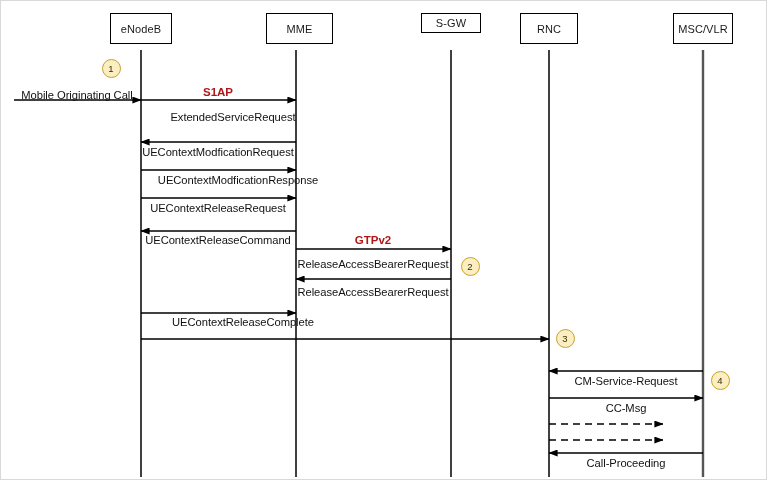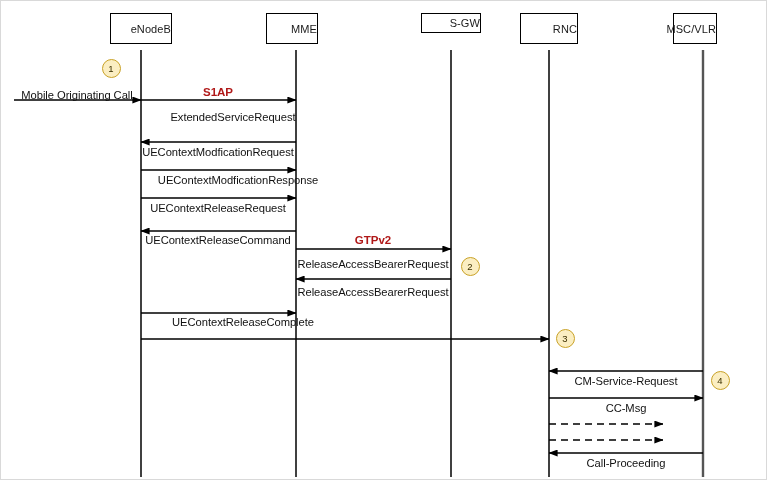--- a/index.html
+++ b/index.html
@@ -32,21 +32,21 @@
     width: 768px;
     height: 481px;
   }
   .actor-box {
     position: absolute;
     box-sizing: border-box;
     border: 1.6px solid #000000;
     background: #ffffff;
     display: flex;
     align-items: center;
-    justify-content: flex-end;
+    justify-content: center;
     font-size: 11px;
     color: #1a1a1a;
     letter-spacing: .1px;
     white-space: nowrap;
   }
   .msg-label {
     position: absolute;
     font-size: 11.2px;
     color: #111111;
     white-space: nowrap;
@@ -114,30 +114,30 @@
         <line x1="549" x2="663" y1="424" y2="424" stroke="#000000" stroke-width="1.5" marker-end="url(#arrowhead)" stroke-dasharray="7,5"></line>
         <line x1="549" x2="663" y1="440" y2="440" stroke="#000000" stroke-width="1.5" marker-end="url(#arrowhead)" stroke-dasharray="7,5"></line>
         <line x1="703" x2="549" y1="453" y2="453" stroke="#000000" stroke-width="1.5" marker-end="url(#arrowhead)"></line>
       </g>
   </svg>
 
   <div id="actors-layer">
       <div class="actor-box" style="left: 110px; top: 13px; width: 62px; height: 31px;">
         <span>eNodeB</span>
       </div>
-      <div class="actor-box" style="left: 266px; top: 13px; width: 52px; height: 31px;">
+      <div class="actor-box" style="left: 266px; top: 13px; width: 67px; height: 31px;">
         <span>MME</span>
       </div>
       <div class="actor-box" style="left: 421px; top: 13px; width: 60px; height: 20px;">
         <span>S-GW</span>
       </div>
       <div class="actor-box" style="left: 520px; top: 13px; width: 58px; height: 31px;">
         <span>RNC</span>
       </div>
-      <div class="actor-box" style="left: 673px; top: 13px; width: 44px; height: 31px;">
+      <div class="actor-box" style="left: 673px; top: 13px; width: 60px; height: 31px;">
         <span>MSC/VLR</span>
       </div>
     </div>
 
   <div id="labels-layer">
       <div class="msg-label" style="left: 77px; top: 89px;">Mobile Originating Call</div>
       <div class="msg-label" style="left: 233px; top: 111px;">ExtendedServiceRequest</div>
       <div class="msg-label" style="left: 218px; top: 146px;">UEContextModficationRequest</div>
       <div class="msg-label" style="left: 218px; top: 174px; padding-left: 40px;">UEContextModficationResponse</div>
       <div class="msg-label" style="left: 218px; top: 202px;">UEContextReleaseRequest</div>

